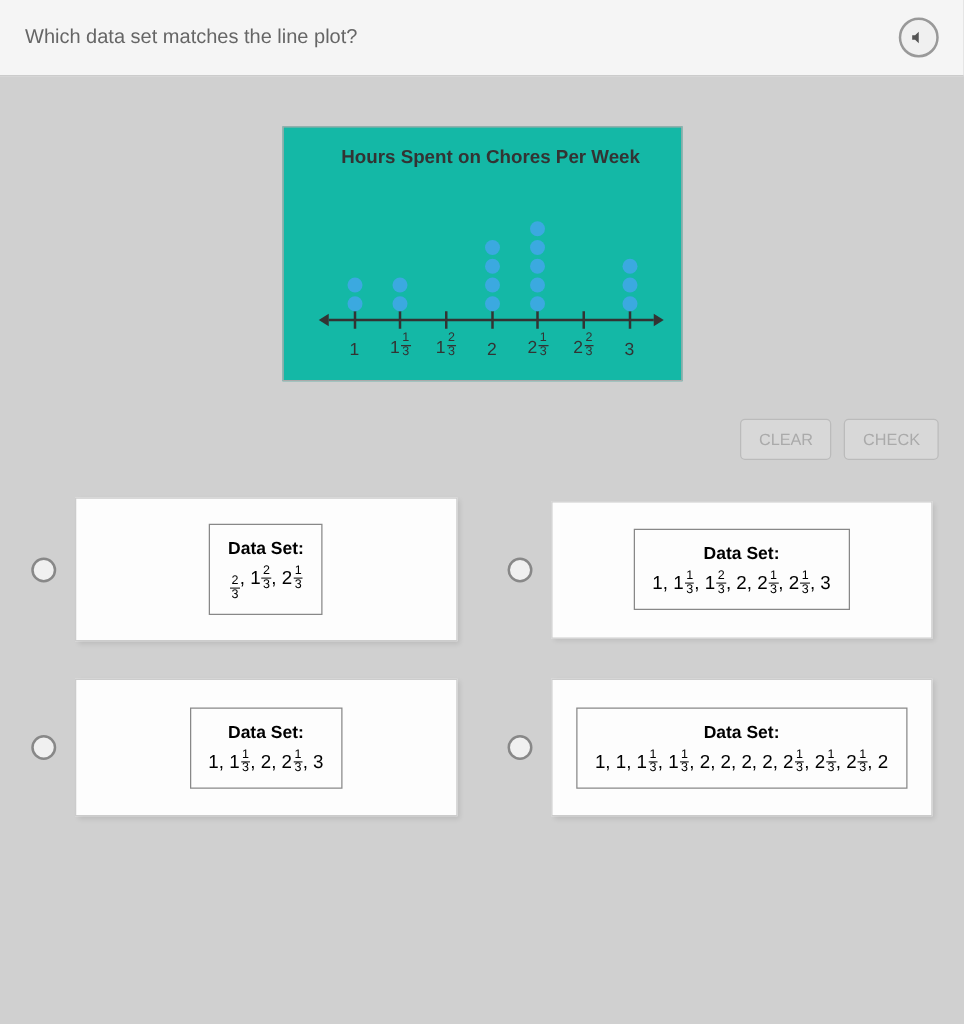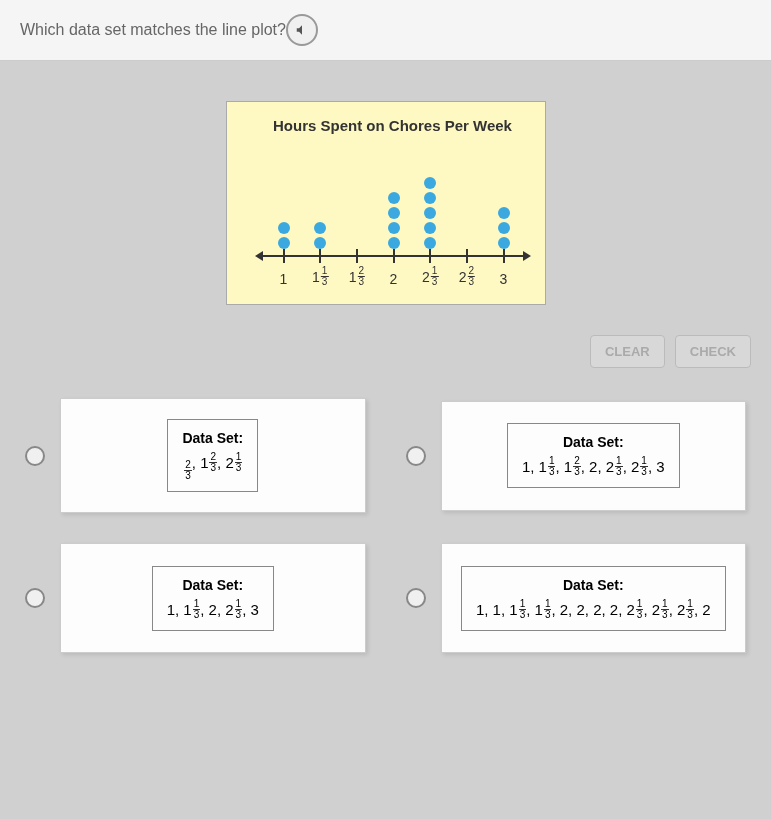--- a/index.html
+++ b/index.html
@@ -10,42 +10,42 @@
       height: 819px;
       overflow: hidden;
       position: relative;
     }
     .question-bar {
       background: #f5f5f5;
       padding: 14px 20px;
       border-bottom: 1px solid #ccc;
       display: flex;
       align-items: center;
-      justify-content: flex-start;
+      justify-content: space-between;
     }
     .question-text {
       color: #666;
       font-size: 16px;
     }
     .audio-icon {
       width: 32px;
       height: 32px;
       border: 2px solid #999;
       border-radius: 50%;
       display: flex;
       align-items: center;
       justify-content: center;
       background: #f0f0f0;
       color: #555;
       font-size: 14px;
     }
     .chart-container {
       width: 320px;
       margin: 40px auto 20px auto;
-      background: #fef9c3;
+      background: #14b8a6;
       border: 1px solid #aaa;
       padding: 15px 6px 25px 20px;
     }
     .chart-title {
       text-align: center;
       font-weight: bold;
       font-size: 15px;
       margin-bottom: 15px;
       color: #333;
     }
@@ -131,21 +131,21 @@
       gap: 10px;
       padding: 10px 20px 20px 0;
     }
     .btn {
       padding: 8px 14px;
       background: #d8d8d8;
       border: 1px solid #bbb;
       border-radius: 4px;
       color: #aaa;
       font-size: 13px;
-      font-weight: bold;
+      font-weight: normal;
       text-align: center;
     }
     .answers-grid {
       display: grid;
       grid-template-columns: 1fr 1fr;
       gap: 30px 40px;
       padding: 10px 25px;
     }
     .answer-cell {
       display: flex;

